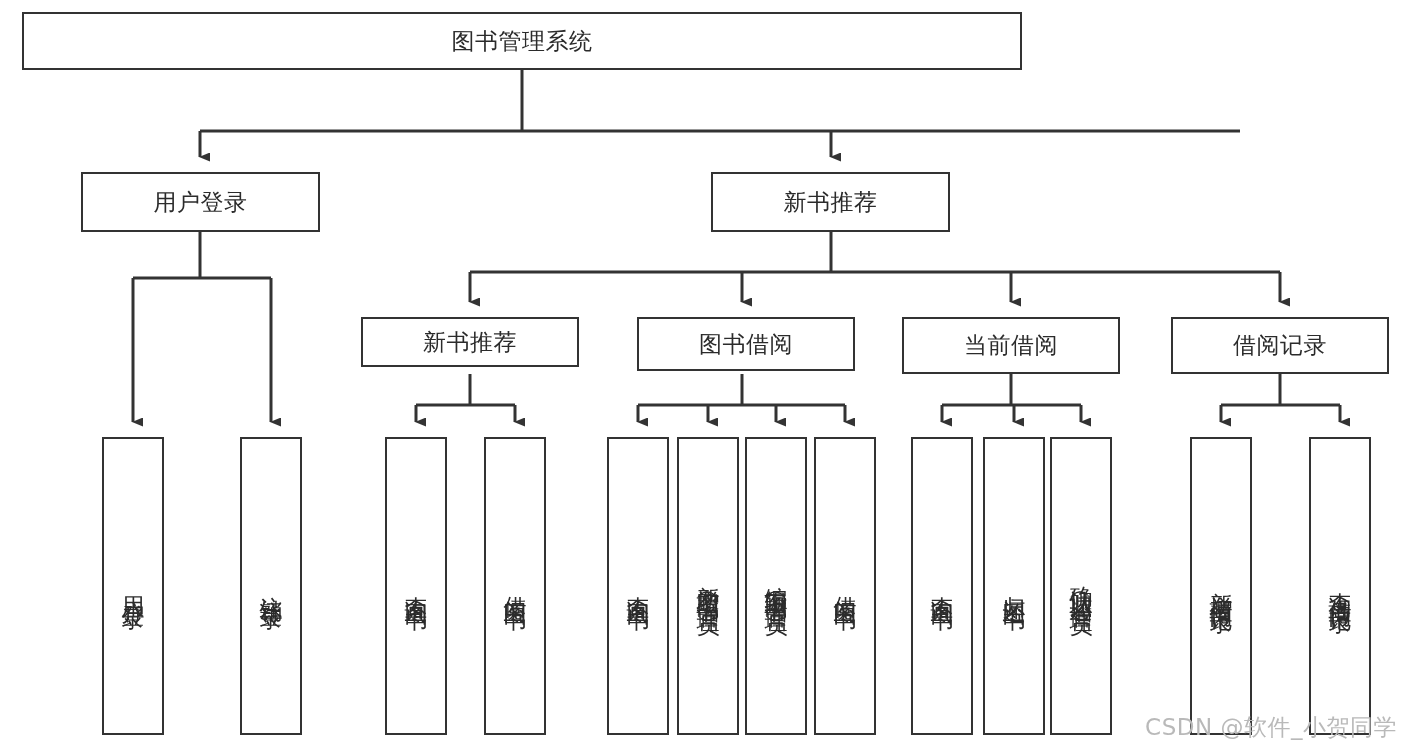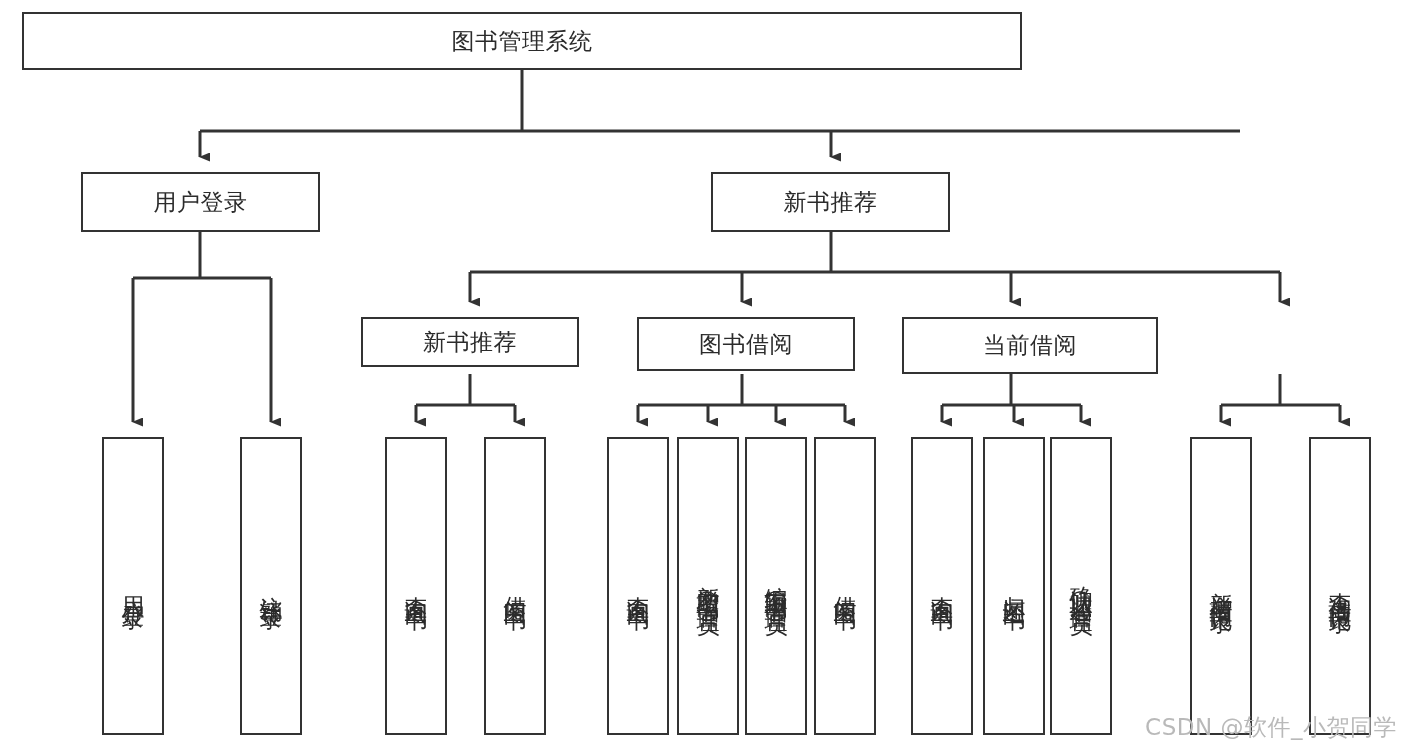--- a/index.html
+++ b/index.html
@@ -130,22 +130,25 @@
   <div class="node node-h" style="left: 711px; top: 172px; width: 239px; height: 60px;">
     <span>新书推荐</span>
   </div>
 
   <div class="node node-h" style="left: 361px; top: 317px; width: 218px; height: 50px;">
     <span>新书推荐</span>
   </div>
   <div class="node node-h" style="left: 629px; top: 317px; width: 218px; height: 54px; margin-left: 8px;">
     <span>图书借阅</span>
   </div>
-  <div class="node node-h" style="left: 902px; top: 317px; width: 256px; height: 57px;">
+  <div class="node node-h" style="left: 902px; top: 317px; width: 218px; height: 57px;">
     <span>当前借阅</span>
+  </div>
+  <div class="node node-h" style="left: 1171px; top: 317px; width: 218px; height: 57px;">
+    <span>借阅记录</span>
   </div>
 
   <div class="node node-v" style="left: 102px; top: 437px; width: 62px; height: 298px;">
     <span class="vlabel">用户登录</span>
   </div>
   <div class="node node-v" style="left: 240px; top: 437px; width: 62px; height: 298px;">
     <span class="vlabel">注销登录</span>
   </div>
   <div class="node node-v" style="left: 385px; top: 437px; width: 62px; height: 298px;">
     <span class="vlabel">查询图书</span>

